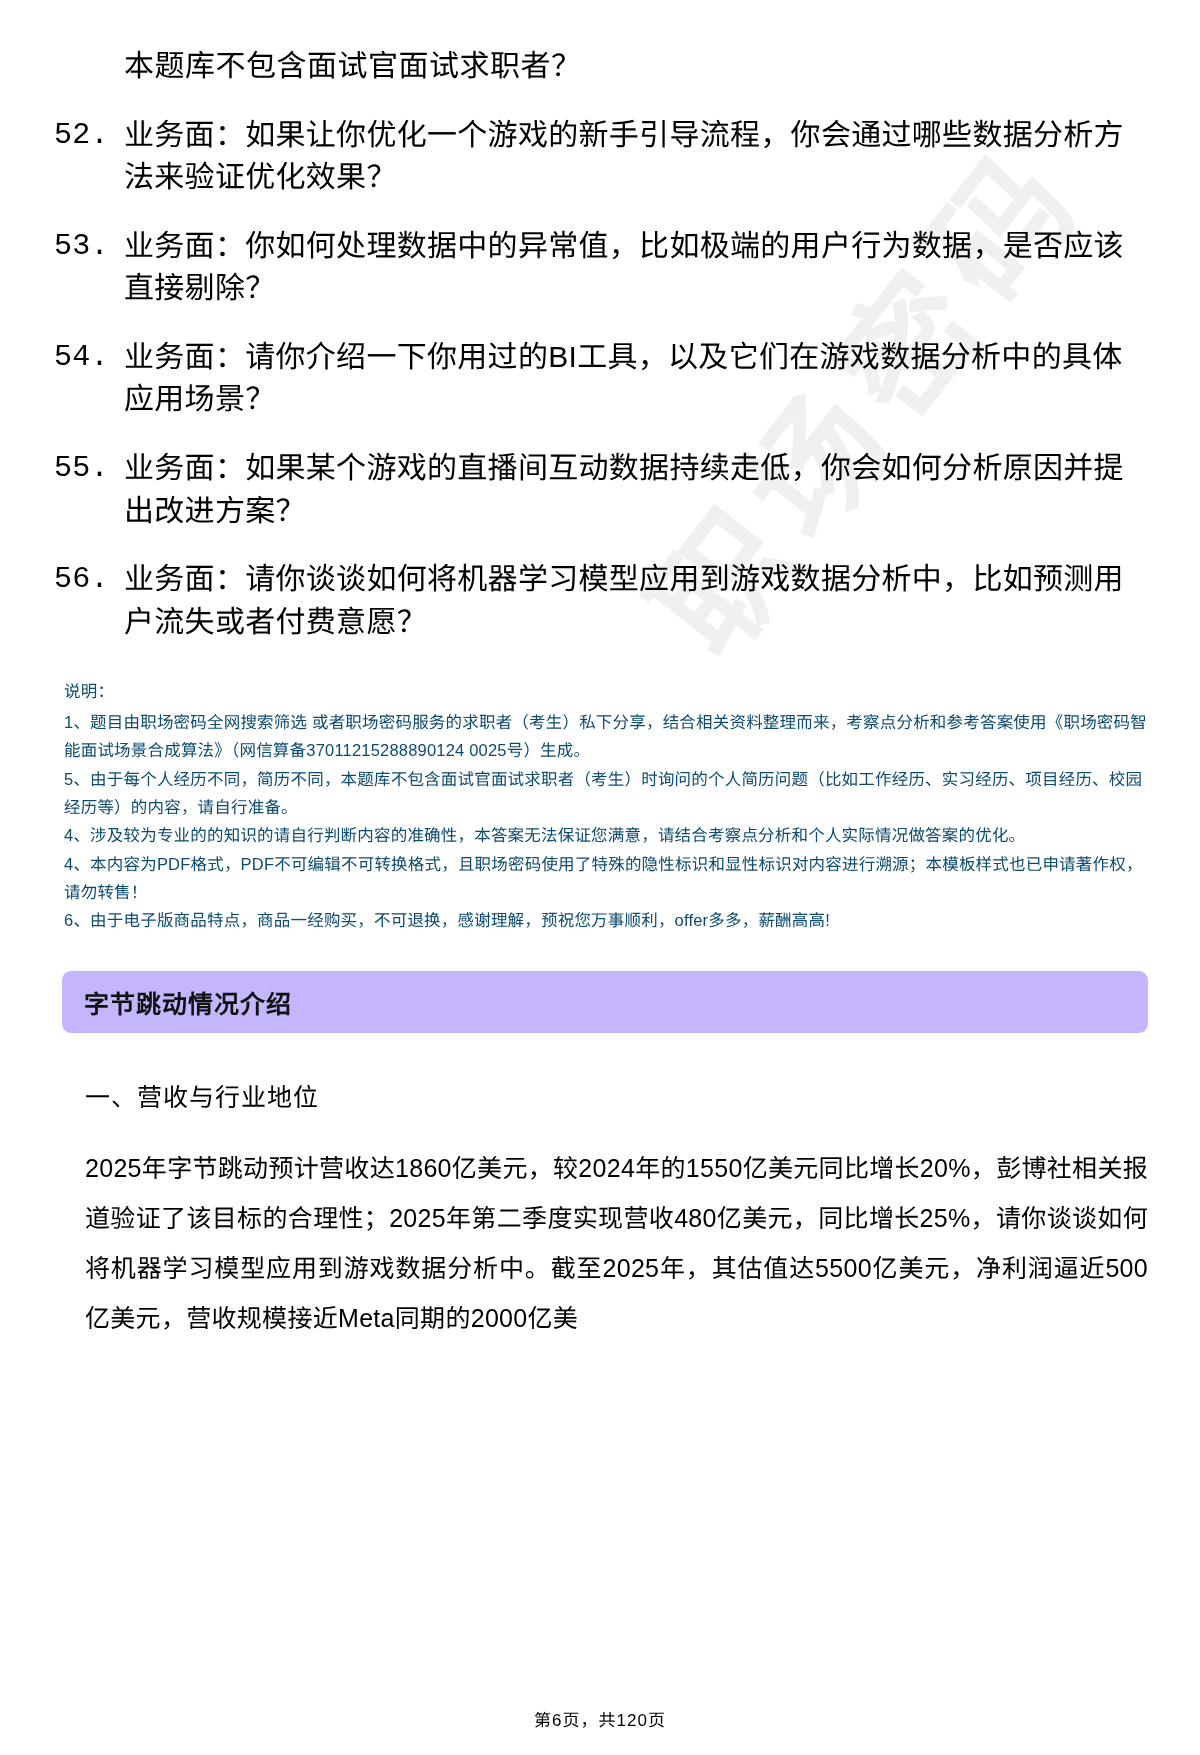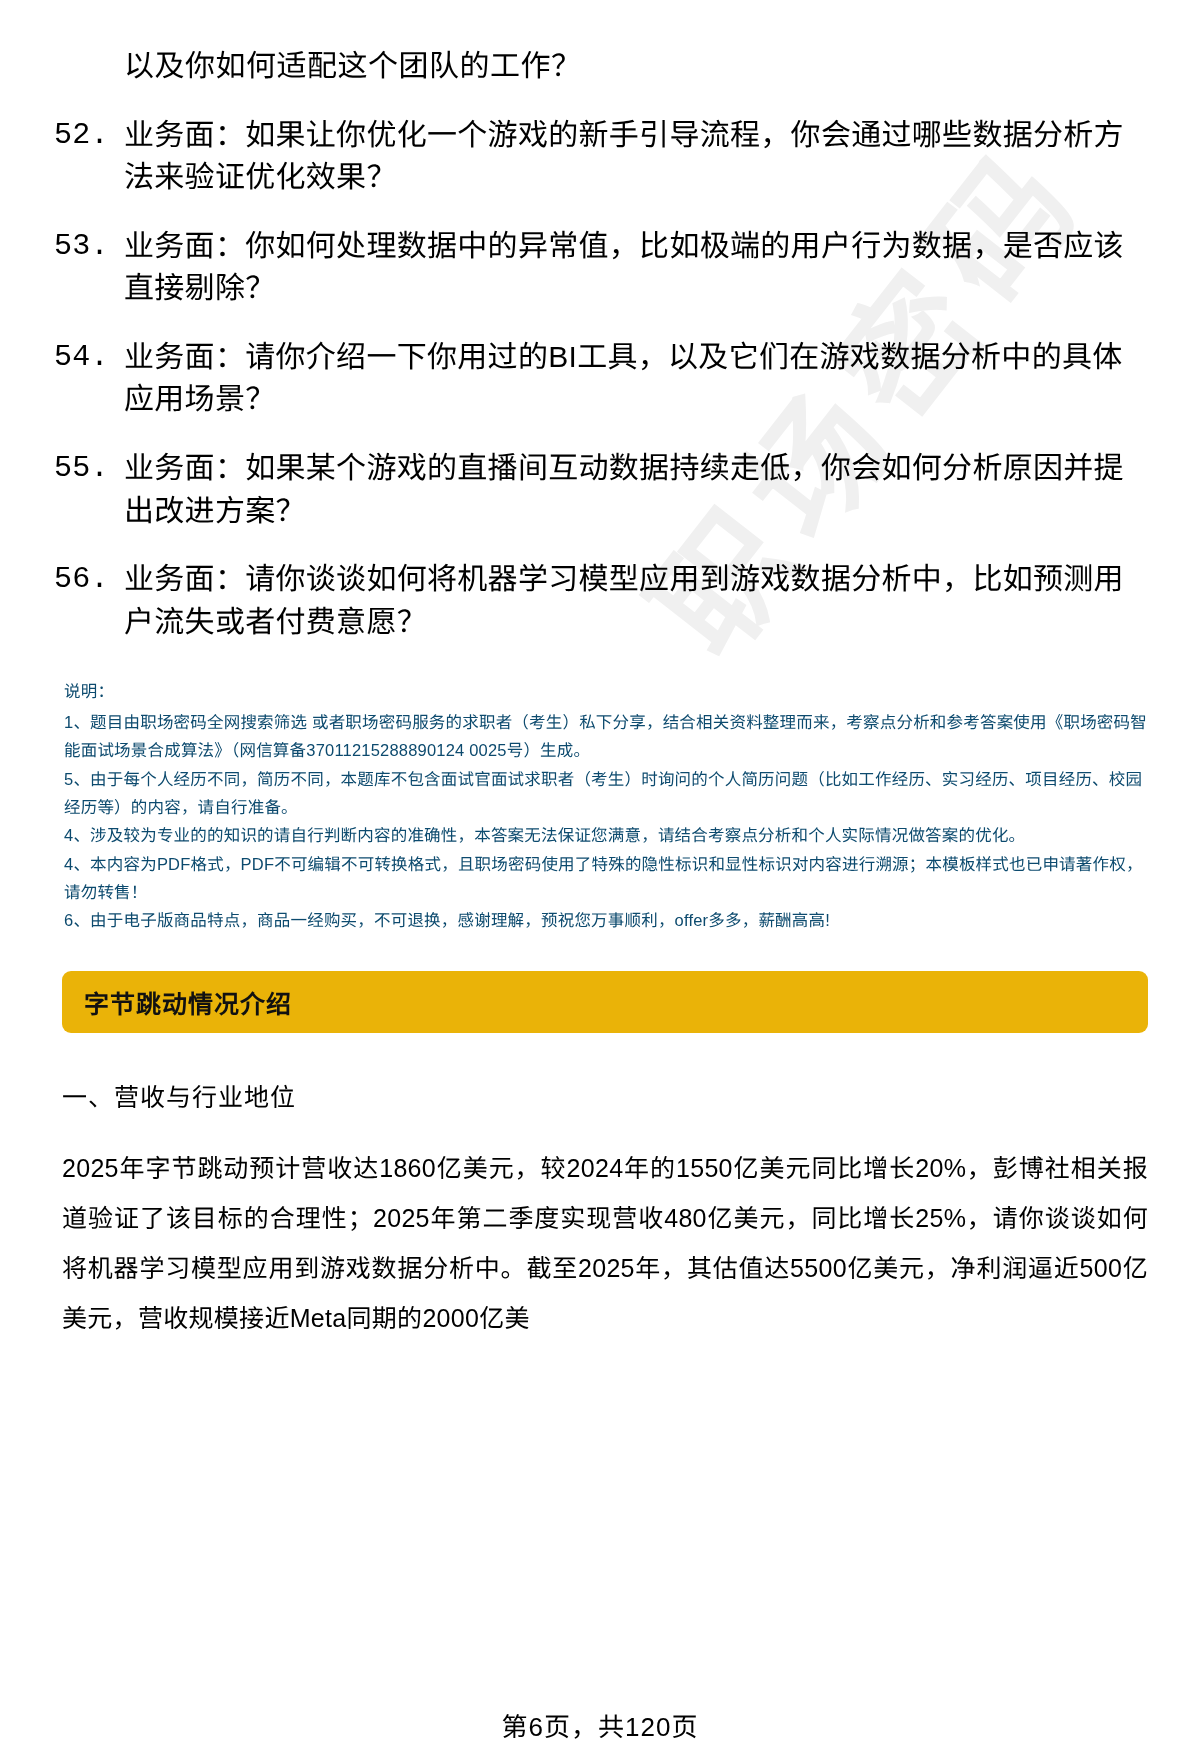--- a/index.html
+++ b/index.html
@@ -96,79 +96,79 @@
   .notes .note-title { margin: 0 0 2px 0; }
   .notes p { margin: 0; }
 
   
   .banner-wrap {
     position: relative;
     z-index: 2;
     margin: 36px 52px 0 62px;
   }
   .banner {
-    background: #eab308;
+    background: #c4b5fd;
     border-radius: 9px;
     height: 62px;
     display: flex;
     align-items: center;
     padding-left: 22px;
     box-sizing: border-box;
   }
   .banner-title {
     font-size: 25px;
     font-weight: 700;
     color: #111111;
     letter-spacing: 1px;
   }
 
   
   .section {
     position: relative;
     z-index: 2;
-    margin: 0 52px 0 62px;
+    margin: 0 52px 0 85px;
   }
   .section-heading {
     font-size: 25px;
     margin-top: 44px;
     letter-spacing: 1px;
   }
   .section-body {
     font-size: 25px;
     line-height: 2.0;
     margin-top: 30px;
     letter-spacing: 0.3px;
     text-align: justify;
     text-justify: inter-character;
   }
 
   
   .footer {
     position: absolute;
     left: 0;
     right: 0;
-    bottom: 12px;
+    bottom: 24px;
     text-align: center;
-    font-size: 26px;
+    font-size: 17px;
     z-index: 3;
     letter-spacing: 1px;
   }
 </style>
 </head>
 <body>
 
 <div id="page">
 
   <div id="watermark">
     <div class="wm-text">职场密码</div>
   </div>
 
   <div class="q-area">
 
-    <div class="cont-line">以及你如何适配这个团队的工作？</div>
+    <div class="cont-line">本题库不包含面试官面试求职者？</div>
 
     <div class="q-item">
       <div class="q-num">52.</div>
       <div class="q-text">业务面：如果让你优化一个游戏的新手引导流程，你会通过哪些数据分析方法来验证优化效果？</div>
     </div>
 
     <div class="q-item">
       <div class="q-num">53.</div>
       <div class="q-text">业务面：你如何处理数据中的异常值，比如极端的用户行为数据，是否应该直接剔除？</div>
     </div>

